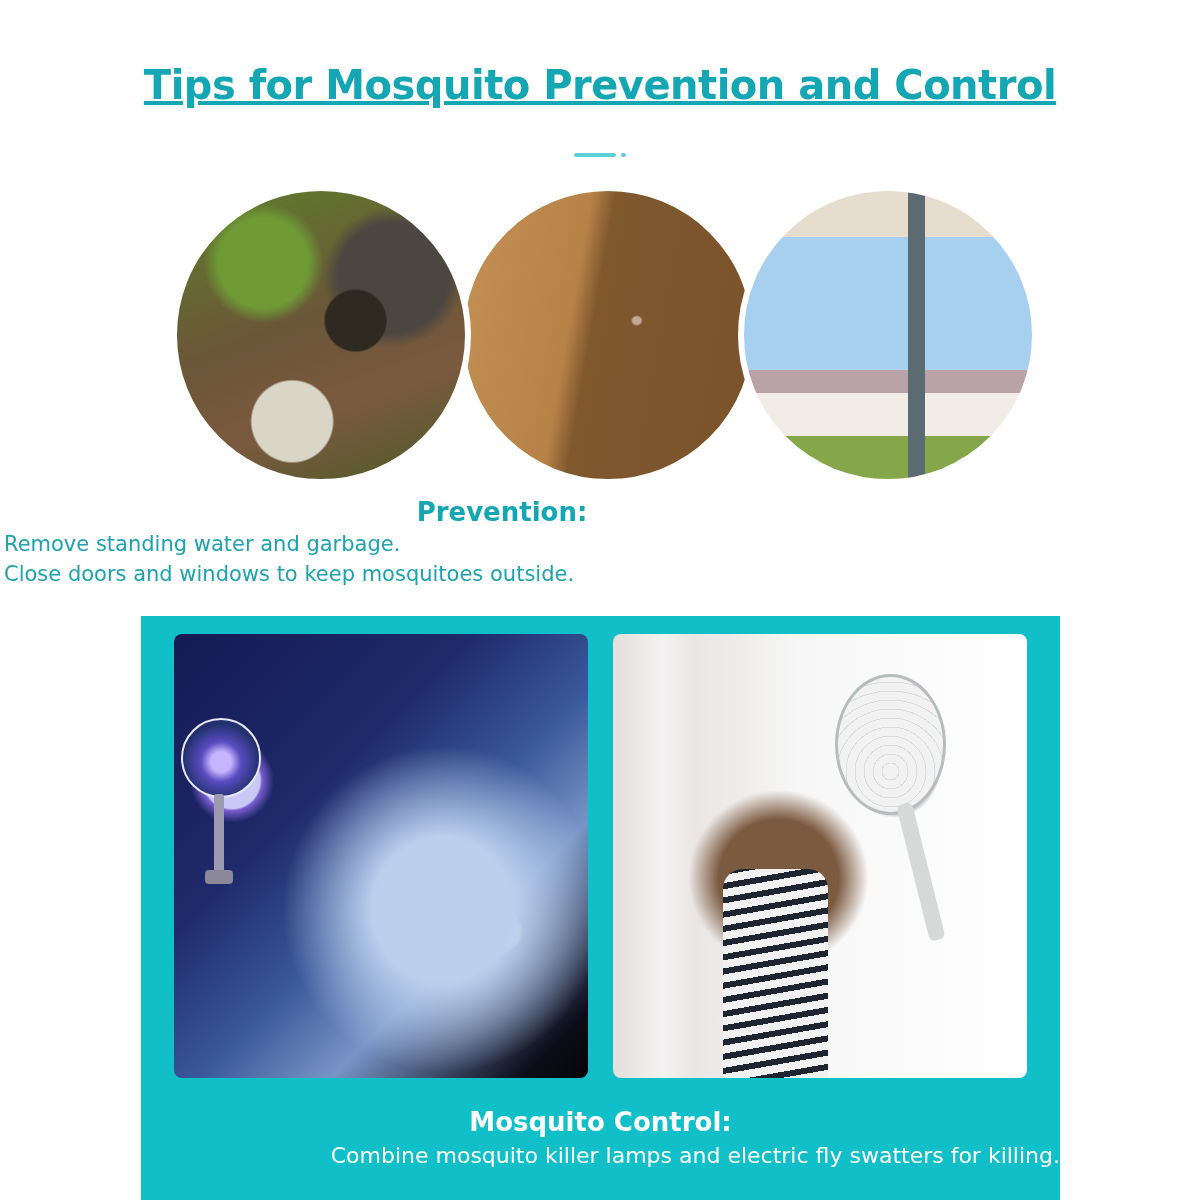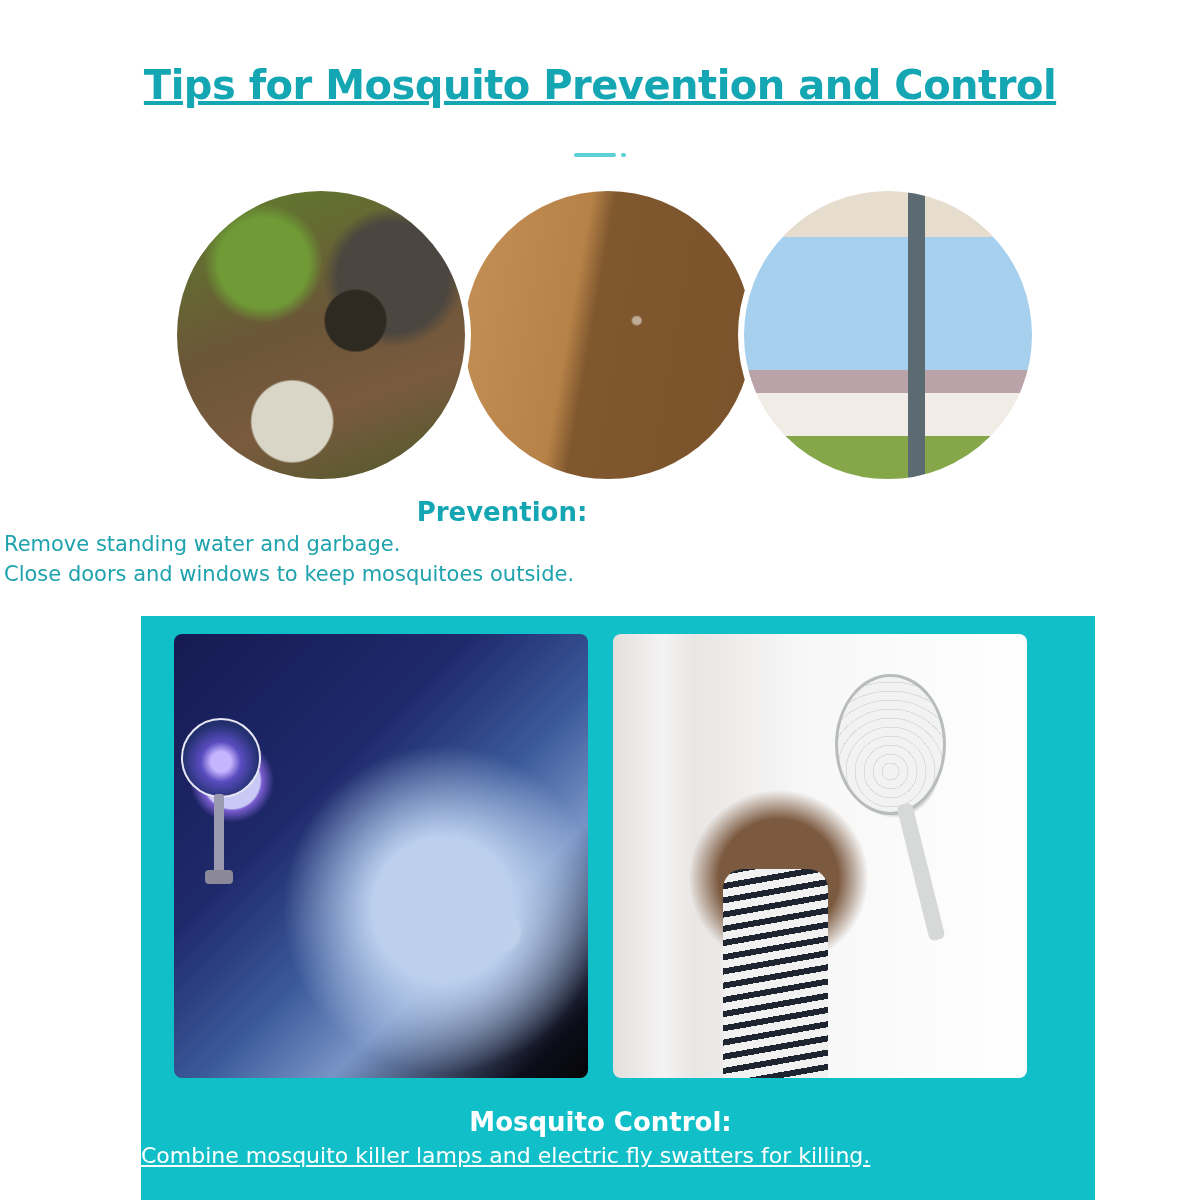--- a/index.html
+++ b/index.html
@@ -42,21 +42,21 @@
     font-size:26px; font-weight:bold; color:#14a6b3;
   }
   .prev-line {
     position:absolute; left:4px; width:1200px; text-align:left;
     font-size:21px; color:#1ea2ad;
   }
   .prev-line.l1 { top:532px; }
   .prev-line.l2 { top:562px; }
 
   .panel {
-    position:absolute; left:141px; top:616px; width:919px; height:584px; background:#11bfc9;padding-left:35px;
+    position:absolute; left:141px; top:616px; width:919px; height:584px; background:#11bfc9;
   }
   .photo {
     position:absolute; top:18px; width:414px; height:444px; border-radius:8px; overflow:hidden;
   }
   .photo-left { left:33px;
     background:
       radial-gradient(circle at 14% 33%, #c9c9f5 0 28px, #7b5ed1 30px, transparent 42px),
       radial-gradient(ellipse at 65% 62%, #bcd0ee 0 70px, transparent 160px),
       radial-gradient(ellipse at 78% 67%, #e9d6c8 0 22px, transparent 26px),
       linear-gradient(135deg, #151a52 0%, #1f2a6c 35%, #3b5a9a 55%, #7894c6 70%, #0d0d1a 92%, #050507 100%);
@@ -85,22 +85,22 @@
     border:2px solid #e6e6f5; background:radial-gradient(circle at 50% 55%, #c5b5ff 0 10px, #5a4cc0 20px, #22306e 38px);
   }
   .lamp-stem { position:absolute; left:40px; top:160px; width:10px; height:80px; background:#9c9ab0; border-radius:3px; }
   .lamp-base { position:absolute; left:31px; top:236px; width:28px; height:14px; background:#8a8899; border-radius:4px; }
 
   .ctrl-heading {
     position:absolute; left:0; top:491px; width:919px; text-align:center;
     font-size:26px; font-weight:bold; color:#ffffff;
   }
   .ctrl-line {
-    position:absolute; left:0; top:527px; width:919px; text-align:left;
-    font-size:22px; color:#ffffff;text-decoration:underline;
+    position:absolute; left:0; top:527px; width:919px; text-align:right;
+    font-size:22px; color:#ffffff;
   }
 </style>
 </head>
 <body>
 
 <div class="title">Tips for Mosquito Prevention and Control</div>
 <div class="divider"></div>
 <div class="divider-dot"></div>
 
 <div class="circle c1"></div>

